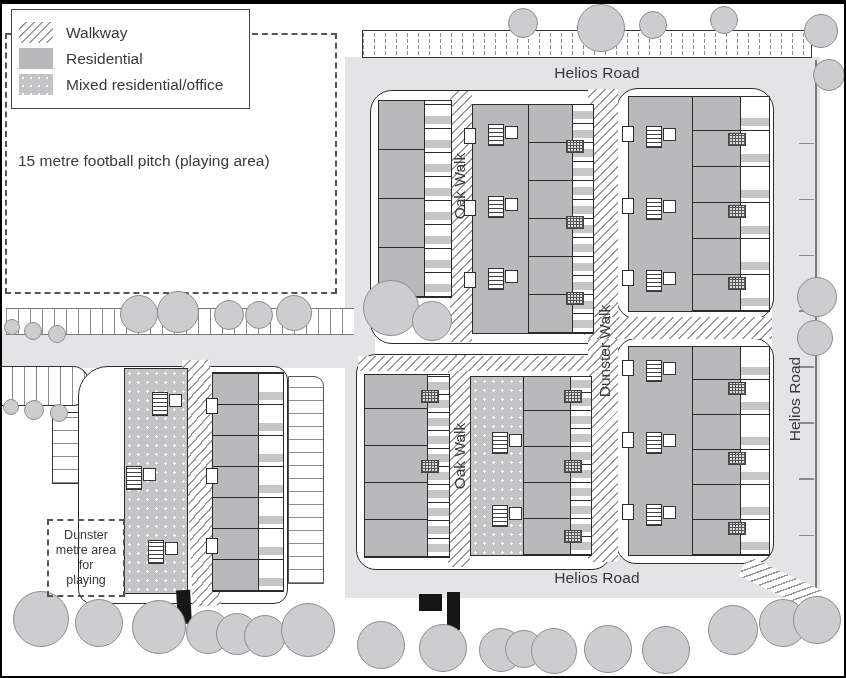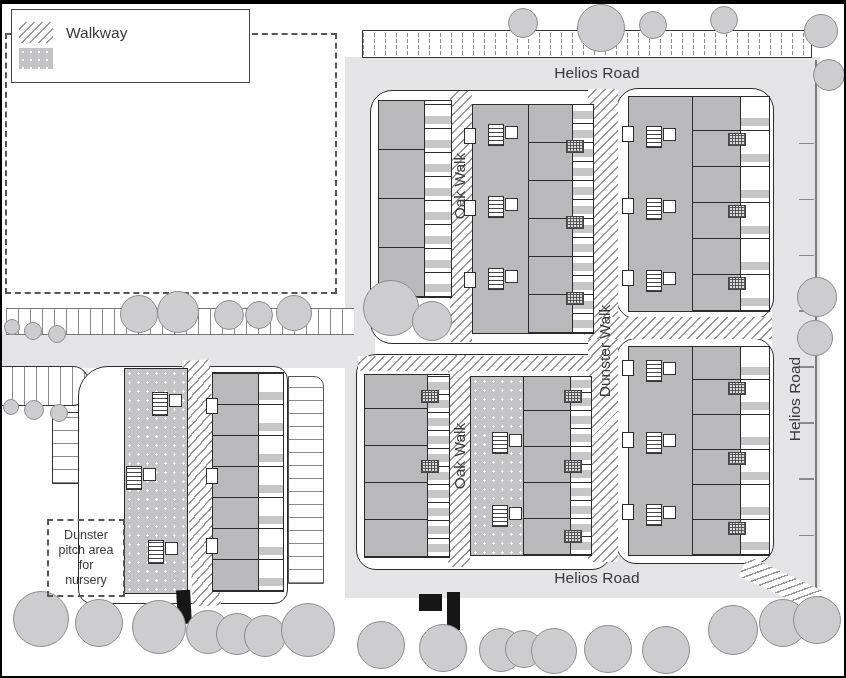--- a/index.html
+++ b/index.html
@@ -62,20 +62,21 @@
   
   #secure{position:absolute;left:47px;top:519px;width:74px;height:74px;border:2px dashed #555;z-index:29;
     display:flex;flex-direction:column;justify-content:center;text-align:center;font-size:12.5px;line-height:1.2;background:transparent;}
 </style>
 </head>
 <body>
 
 <div id="canvas">
 
   <div id="pitch"></div>
+  <div id="pitch-label">15 metre football pitch (playing area)</div>
 
   <div class="road" style="left:350px;top:57px;width:464px;height:43px;"></div>
   <div class="road" style="left:772px;top:57px;width:48px;height:541px;"></div>
   <div class="road" style="left:345px;top:556px;width:475px;height:42px;"></div>
   <div class="road" style="left:345px;top:57px;width:30px;height:541px;"></div>
   <div class="road" style="left:2px;top:330px;width:344px;height:38px;"></div>
   <div class="roadline" style="left:815px;top:60px;width:2px;height:534px;"></div>
   <div class="roadticks" style="left:799px;top:92px;width:15px;height:500px;"></div>
 
   <div class="park pdash" style="left:362px;top:30px;width:448px;height:26px;border:1px solid #333;"></div>
@@ -209,29 +210,34 @@
 
   <div class="lbl ctr" style="left:517px;top:64px;">Helios Road</div>
   <div class="lbl ctr" style="left:517px;top:569px;">Helios Road</div>
   <div class="vlbl" style="left:725px;top:390px;">Helios Road</div>
   <div class="vlbl" style="left:390px;top:177px;">Oak Walk</div>
   <div class="vlbl" style="left:390px;top:447px;">Oak Walk</div>
   <div class="vlbl" style="left:535px;top:342px;">Dunster Walk</div>
 
   <div id="secure">
     <span>Dunster</span>
-    <span>pitch area</span>
+    <span>metre area</span>
     <span>for</span>
-    <span>nursery</span>
+    <span>playing</span>
   </div>
 
   <div id="legend">
     <div class="lrow">
       <div class="sw sw-walk"></div>
       <span>Walkway</span>
     </div>
     <div class="lrow">
+      <div class="sw sw-res"></div>
+      <span>Residential</span>
+    </div>
+    <div class="lrow">
       <div class="sw sw-mix"></div>
+      <span>Mixed residential/office</span>
     </div>
   </div>
 
   <div id="frame"></div>
 </div>
 
 </body></html>

